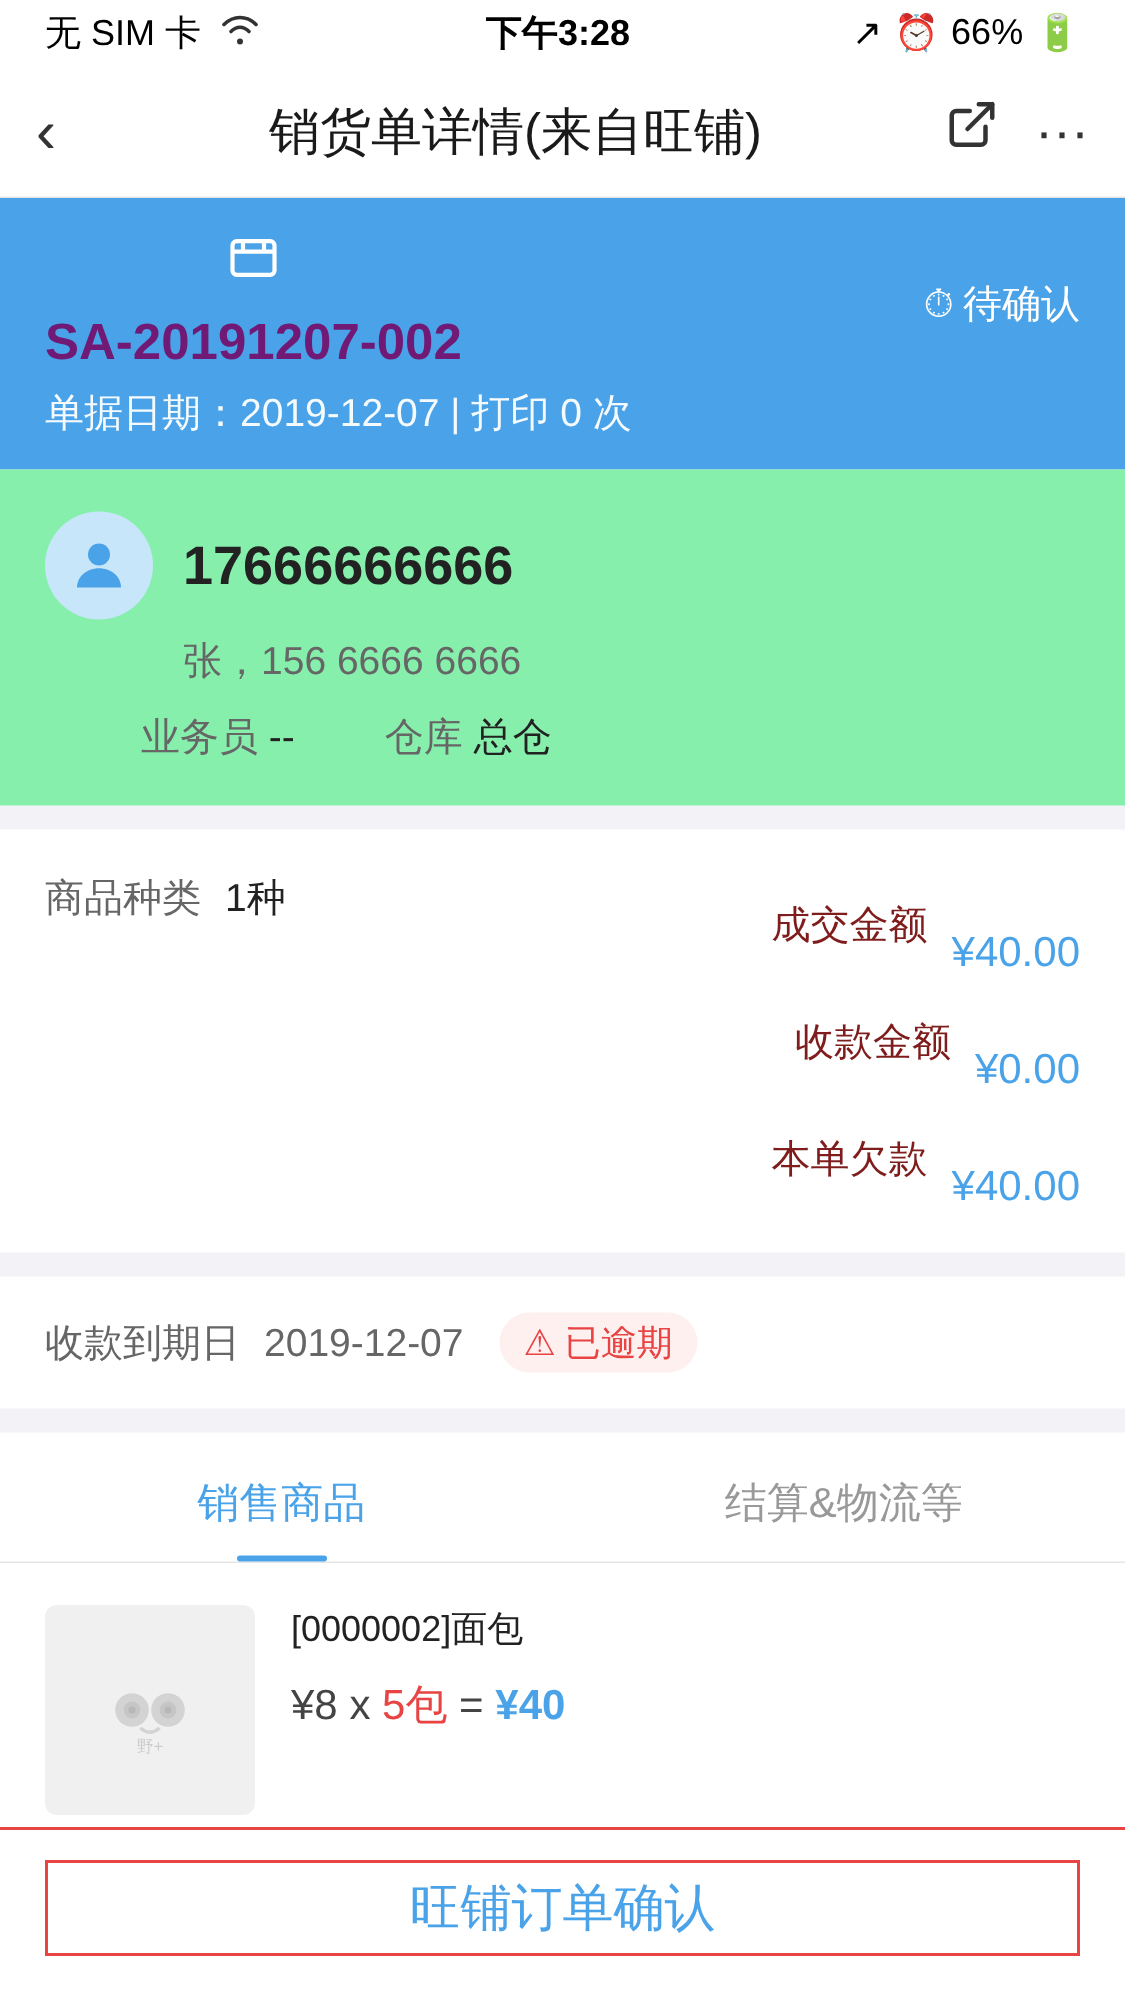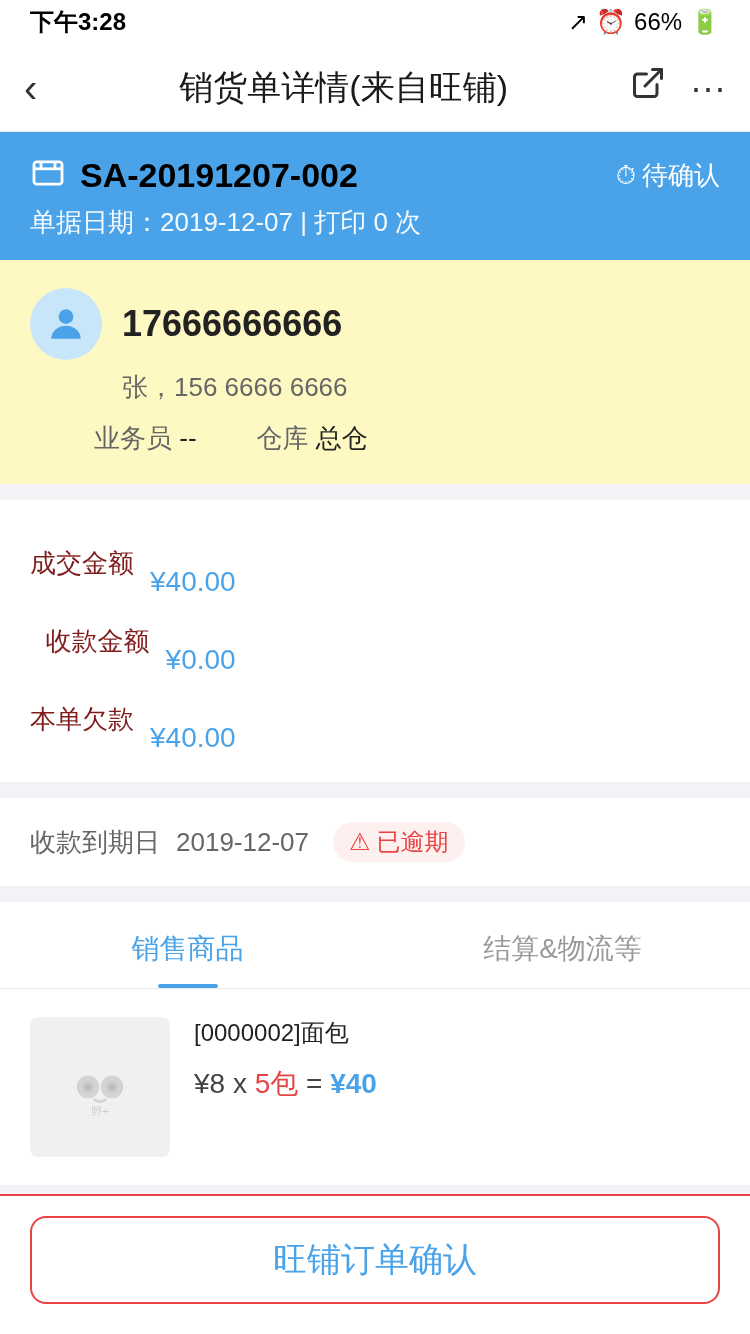--- a/index.html
+++ b/index.html
@@ -70,41 +70,42 @@
     }
     .order-header-top {
       display: flex;
       justify-content: space-between;
       align-items: center;
       margin-bottom: 10px;
     }
     .order-number {
       font-size: 34px;
       font-weight: 700;
-      color: #000000;
+      color: #701a75;
       display: flex;
       align-items: center;
       gap: 14px;
+      flex-direction: column;
     }
     .order-status {
       font-size: 26px;
       color: #fff;
       display: flex;
       align-items: center;
       gap: 6px;
     }
     .order-date {
       font-size: 26px;
       color: #fff;
       opacity: 0.95;
     }
 
     
     .customer-card {
-      background: #fef9c3;
+      background: #86efac;
       padding: 28px 30px;
       margin-bottom: 16px;
     }
     .customer-row {
       display: flex;
       align-items: center;
       gap: 20px;
       margin-bottom: 10px;
     }
     .avatar {
@@ -282,37 +283,47 @@
       position: fixed;
       bottom: 0;
       left: 0;
       width: 750px;
       background: #fff;
       padding: 20px 30px 30px;
       border-top: 2px solid #e84444;
     }
     .confirm-btn {
       width: 100%;
-      height: 88px;
+      height: 64px;
       border: 2px solid #e84444;
-      border-radius: 16px;
+      border-radius: 0;
       background: #fff;
       color: #4aa3e8;
       font-size: 34px;
       font-weight: 500;
       cursor: pointer;
       display: flex;
       align-items: center;
       justify-content: center;
     }
   </style>
 </head>
 <body>
 
 <div class="status-bar">
+  <div class="status-left">
+    <span>无 SIM 卡</span>
+    <span>
+      <svg viewBox="0 0 24 16" fill="none" xmlns="http://www.w3.org/2000/svg" width="32" height="22">
+        <path d="M12 13a1.5 1.5 0 100 3 1.5 1.5 0 000-3z" fill="#333"></path>
+        <path d="M7.5 9.5C8.9 8.1 10.4 7.4 12 7.4s3.1.7 4.5 2.1" stroke="#333" stroke-width="1.8" fill="none" stroke-linecap="round"></path>
+        <path d="M4 6C6.2 3.8 9 2.5 12 2.5s5.8 1.3 8 3.5" stroke="#333" stroke-width="1.8" fill="none" stroke-linecap="round"></path>
+      </svg>
+    </span>
+  </div>
   <div class="status-center">下午3:28</div>
   <div class="status-right">
     <span>↗</span>
     <span>⏰</span>
     <span>66%</span>
     <span>🔋</span>
   </div>
 </div>
 
 <div class="nav-bar">
@@ -368,20 +379,24 @@
       <span class="meta-value"> <span>--</span></span>
     </div>
     <div class="meta-item">
       <span>仓库</span>
       <span class="meta-value"> <span>总仓</span></span>
     </div>
   </div>
 </div>
 
 <div class="summary-card">
+  <div class="summary-left">
+    <span class="summary-left-label">商品种类</span>
+    <span class="summary-left-value">1种</span>
+  </div>
   <div class="summary-right">
     <div class="summary-row">
       <span class="summary-label">成交金额</span>
       <span class="summary-value-blue">¥40.00</span>
     </div>
     <div class="summary-row">
       <span class="summary-label">收款金额</span>
       <span class="summary-value-blue">¥0.00</span>
     </div>
     <div class="summary-row">

